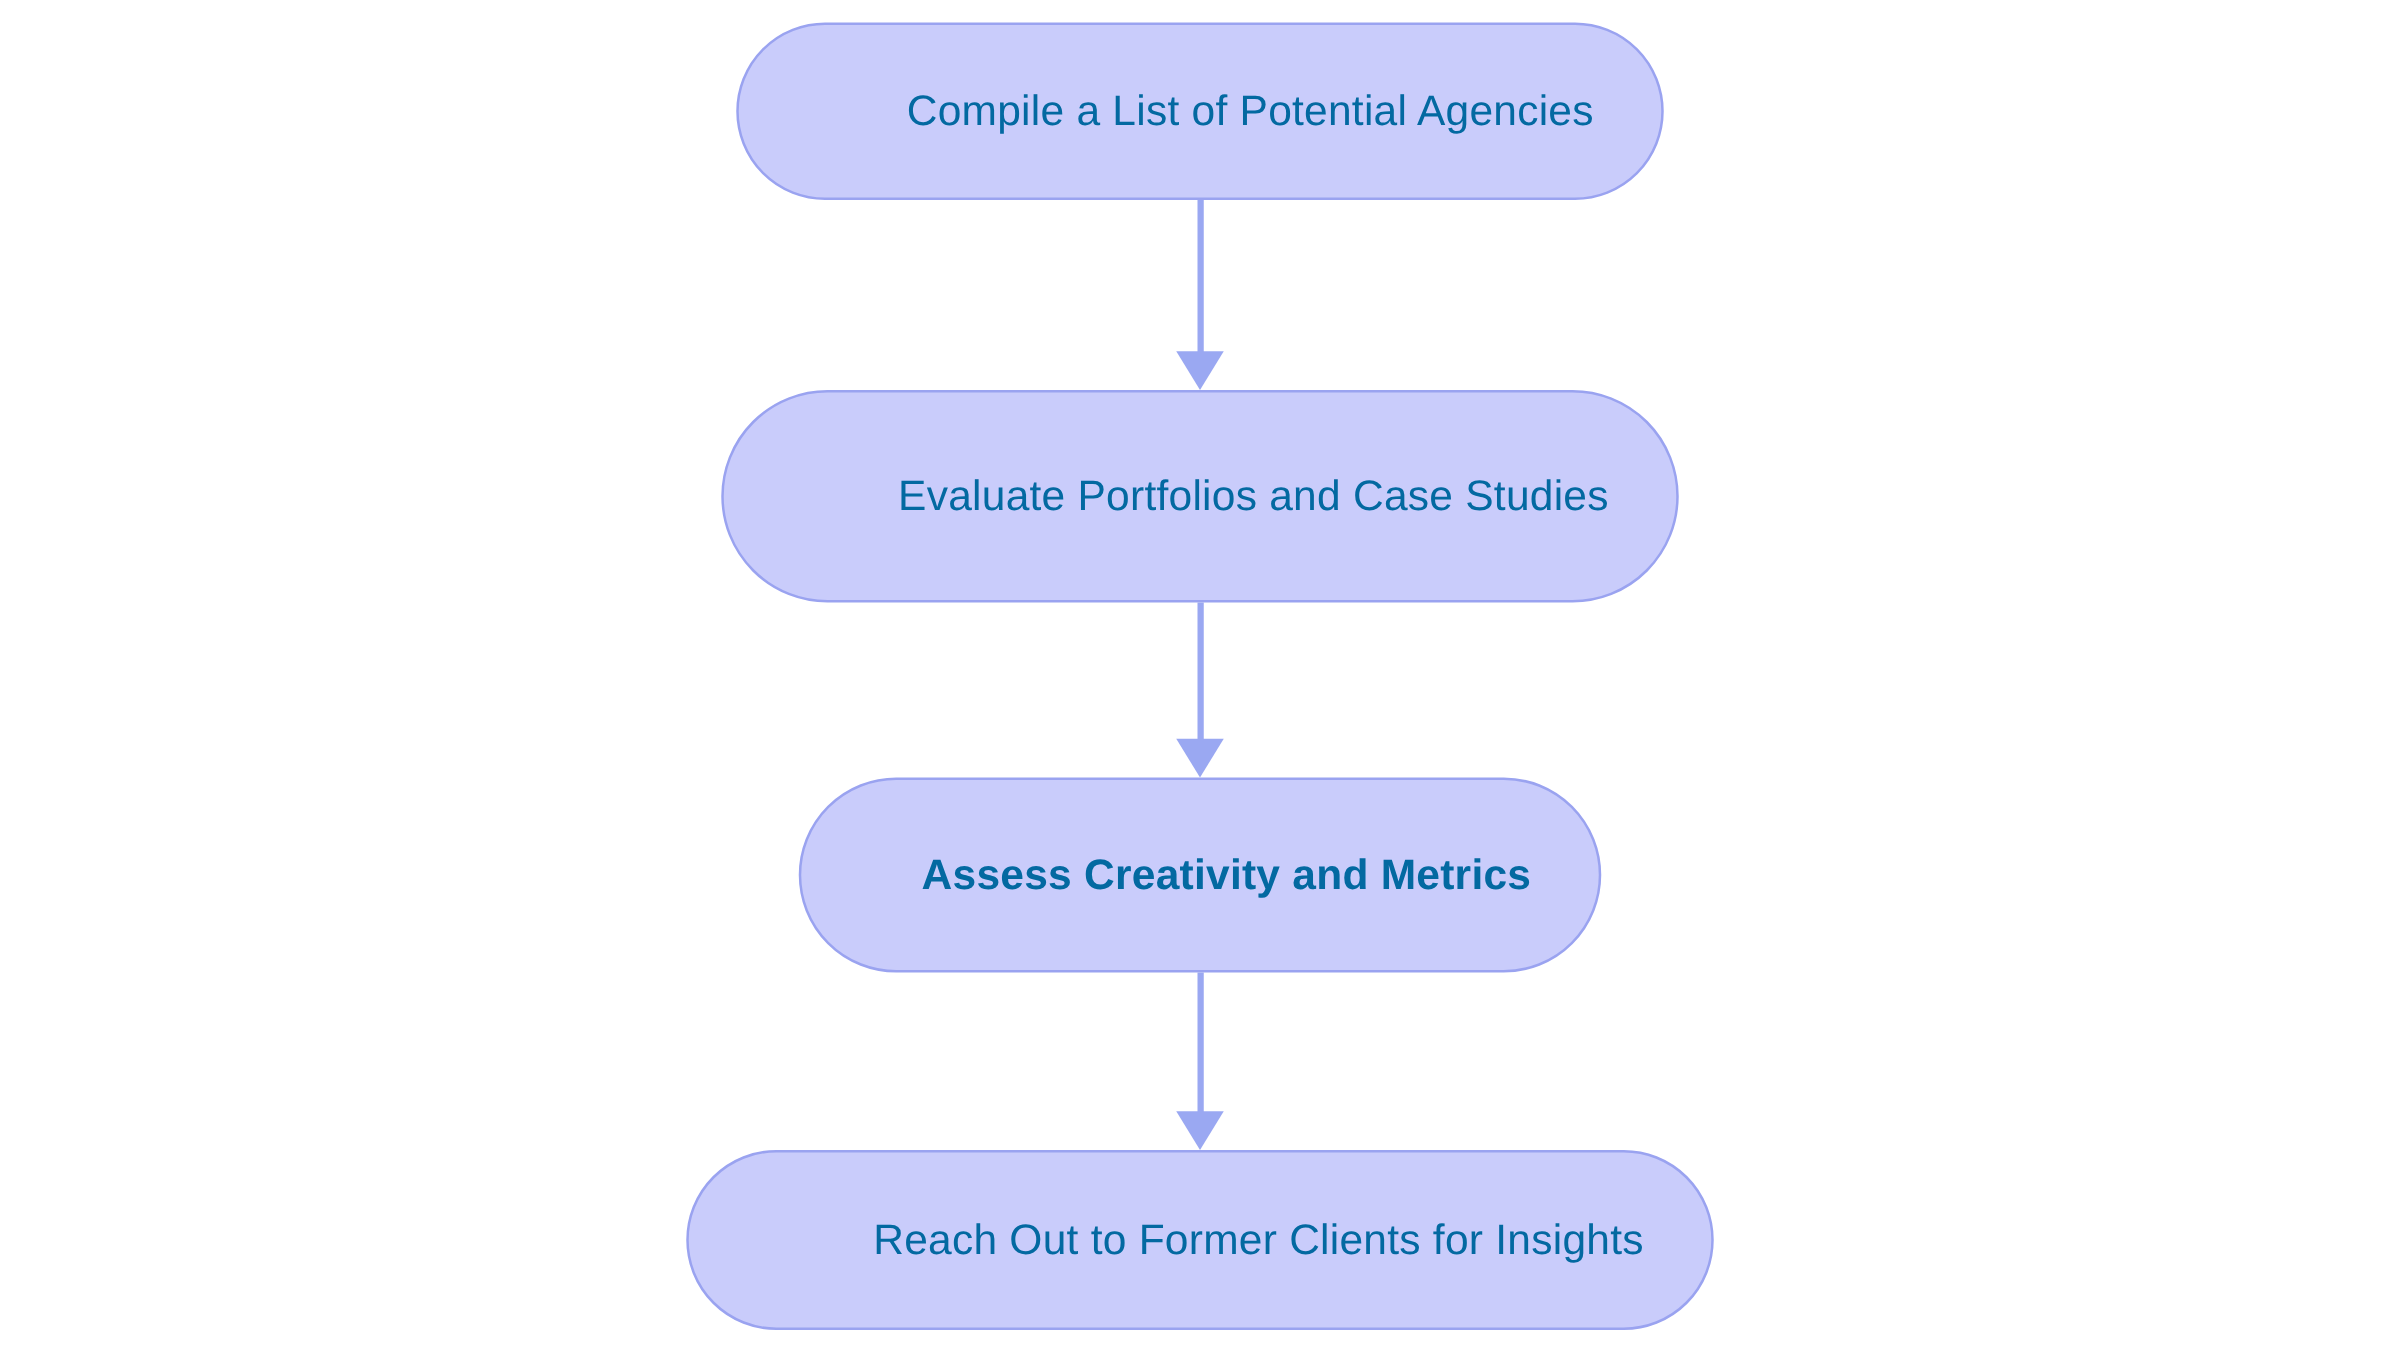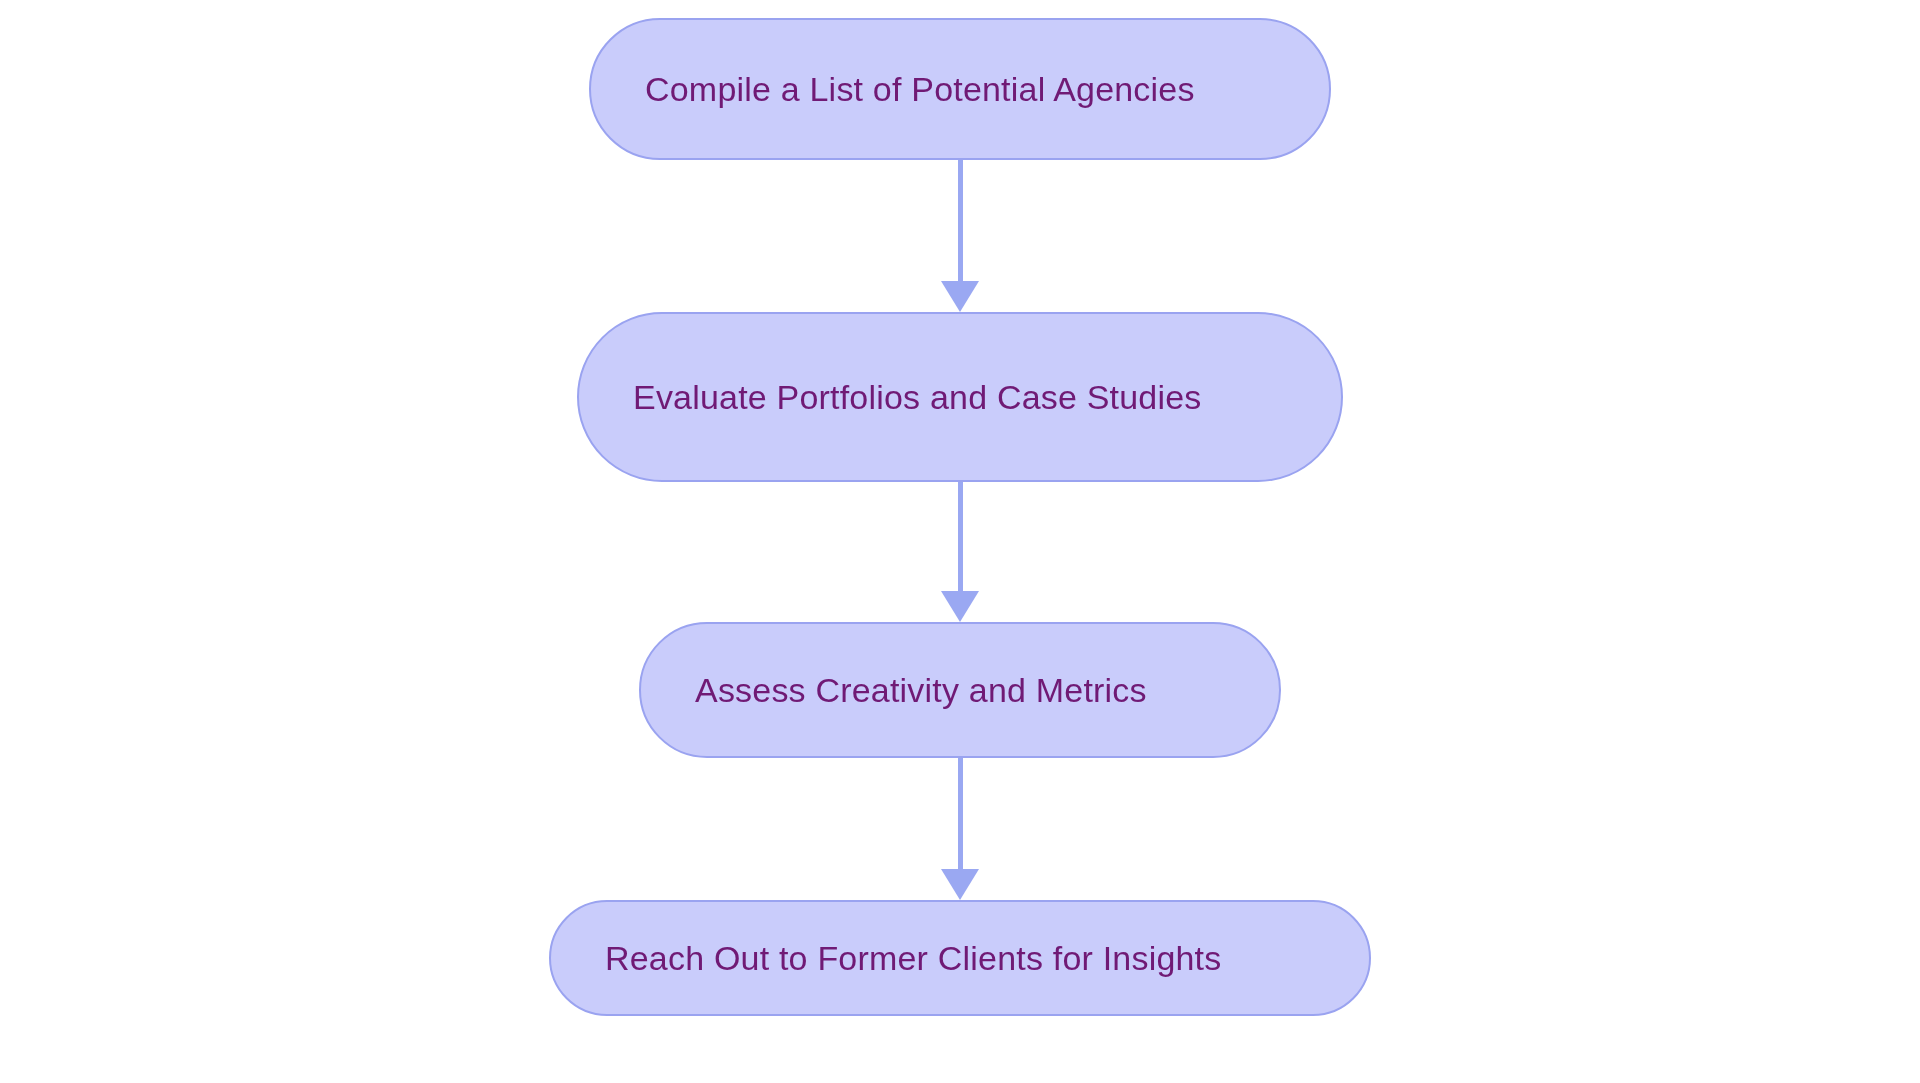--- a/index.html
+++ b/index.html
@@ -30,42 +30,42 @@
     display: flex;
     flex-direction: column;
     align-items: center;
     justify-content: flex-start;
   }
 
   .node {
     box-sizing: border-box;
     display: flex;
     align-items: center;
-    justify-content: flex-start;
+    justify-content: flex-end;
     background: #c9ccfb;
     border: 2px solid #9aa3f0;
     border-radius: 999px;
-    color: #701a75;
+    color: #0369a1;
     font-size: 34px;
     font-weight: 400;
     letter-spacing: 0.2px;
     white-space: nowrap;
     font-family: "Liberation Sans", sans-serif;
   }
 
   .node-label {
     line-height: 1;
     padding: 0 54px;
   }
 
   
   .node-1 { width: 742px; height: 142px; margin-top: 18px; }
   .node-2 { width: 766px; height: 170px; }
-  .node-3 { width: 642px; height: 136px; }
-  .node-4 { width: 822px; height: 116px; }
+  .node-3 { width: 642px; height: 156px; font-weight: bold; }
+  .node-4 { width: 822px; height: 144px; }
 
   .connector {
     position: relative;
     width: 40px;
     display: flex;
     flex-direction: column;
     align-items: center;
     justify-content: flex-start;
   }
   .connector-1 { height: 152px; }

